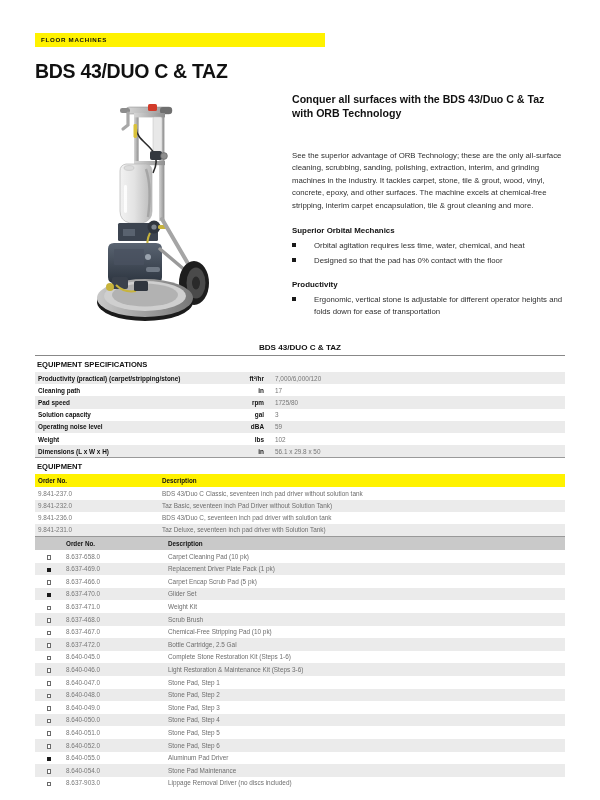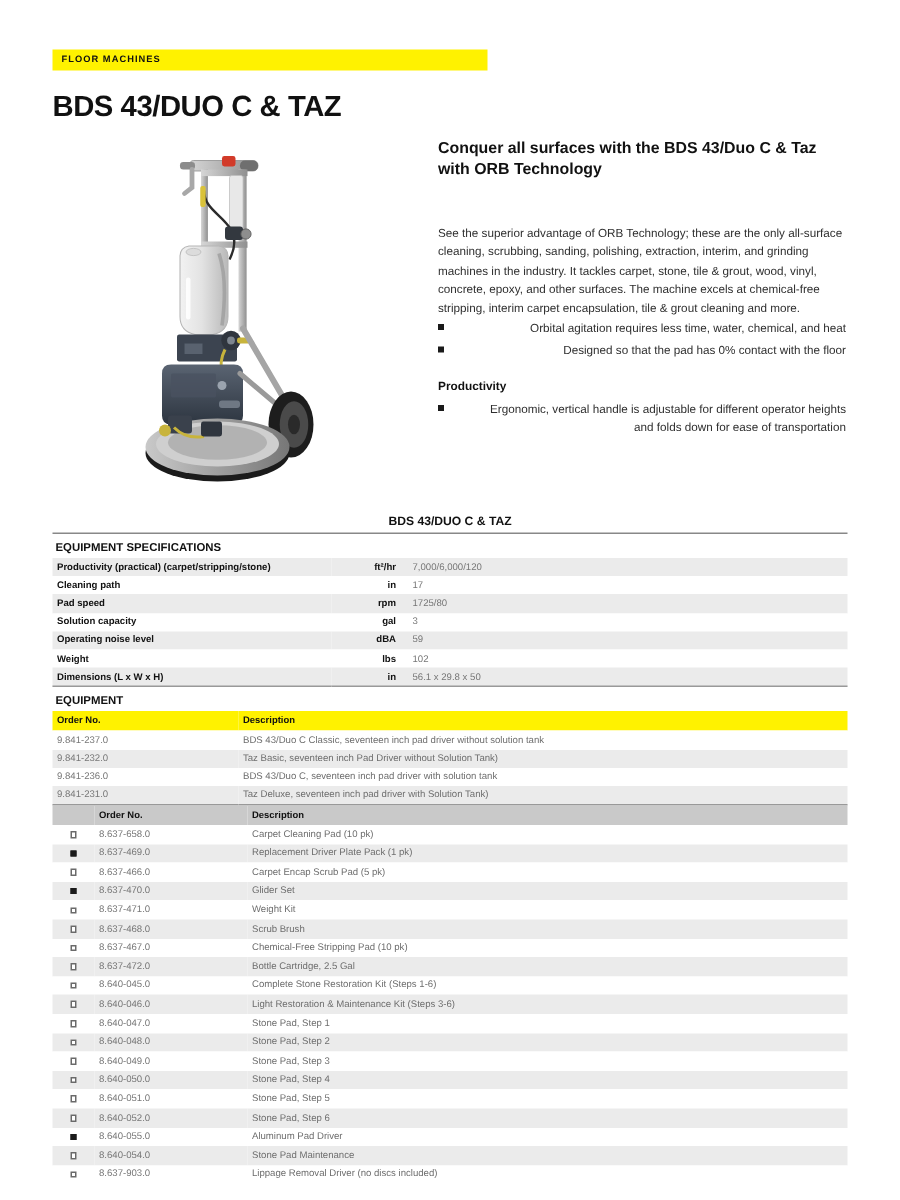--- a/index.html
+++ b/index.html
@@ -102,21 +102,20 @@
     margin: 0;
     padding: 0;
   }
   ul.features li {
     position: relative;
     padding-left: 22px;
     font-size: 7.8px;
     line-height: 1.55;
     color: #2f2f2f;
     margin-bottom: 3px;
-    text-align: right;
   }
   ul.features li .bullet {
     position: absolute;
     left: 0;
     top: 3.5px;
     width: 4px;
     height: 4px;
     background: #1a1a1a;
   }
 
@@ -300,27 +299,28 @@
       <circle cx="20" cy="188" r="4" fill="#c8b43c"></circle>
       <path d="M26 186 Q34 194 46 192" fill="none" stroke="#c8b43c" stroke-width="2"></path>
       <rect x="44" y="182" width="14" height="10" rx="1.6" fill="#2f353e"></rect>
     </svg>
   </div>
 
   <div class="copy">
     <h2>Conquer all surfaces with the BDS 43/Duo C &amp; Taz with ORB Technology</h2>
     <p class="intro">See the superior advantage of ORB Technology; these are the only all-surface cleaning, scrubbing, sanding, polishing, extraction, interim, and grinding machines in the industry. It tackles carpet, stone, tile &amp; grout, wood, vinyl, concrete, epoxy, and other surfaces. The machine excels at chemical-free stripping, interim carpet encapsulation, tile &amp; grout cleaning and more.</p>
     <div id="feature-sections">
+        <div class="section-head">Superior Orbital Mechanics</div>
         <ul class="features">
           <li><span class="bullet"></span><span>Orbital agitation requires less time, water, chemical, and heat</span></li>
           <li><span class="bullet"></span><span>Designed so that the pad has 0% contact with the floor</span></li>
         </ul>
         <div class="section-head">Productivity</div>
         <ul class="features">
-          <li><span class="bullet"></span><span>Ergonomic, vertical handle is adjustable for different operator heights and folds down for ease of transportation</span></li>
+          <li><span class="bullet"></span><span>Ergonomic, vertical stone is adjustable for different operator heights and folds down for ease of transportation</span></li>
         </ul>
       </div>
   </div>
 
   <div class="tables">
 
     <div class="table-title">BDS 43/DUO C &amp; TAZ</div>
     <div class="block-head">EQUIPMENT SPECIFICATIONS</div>
     <table>
       <tbody id="spec-body">

